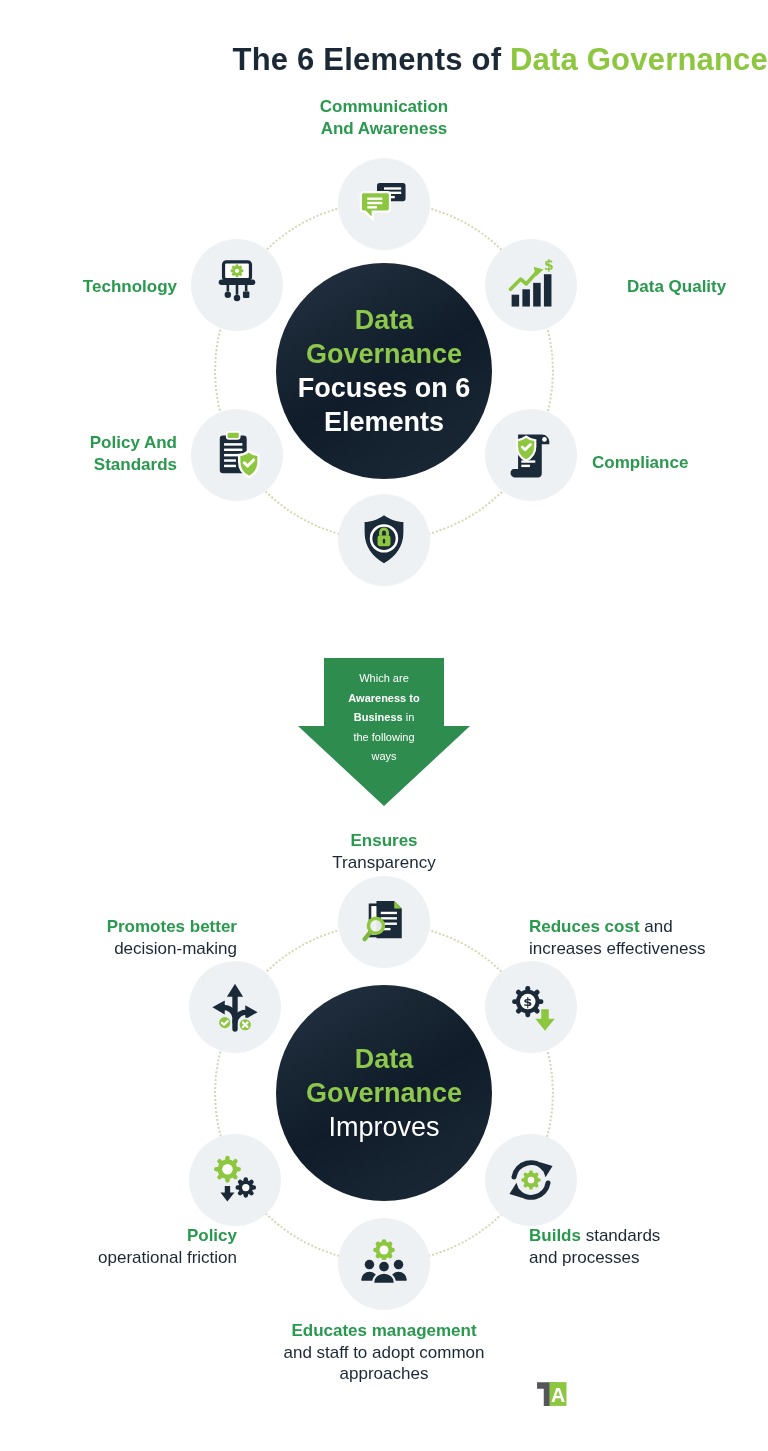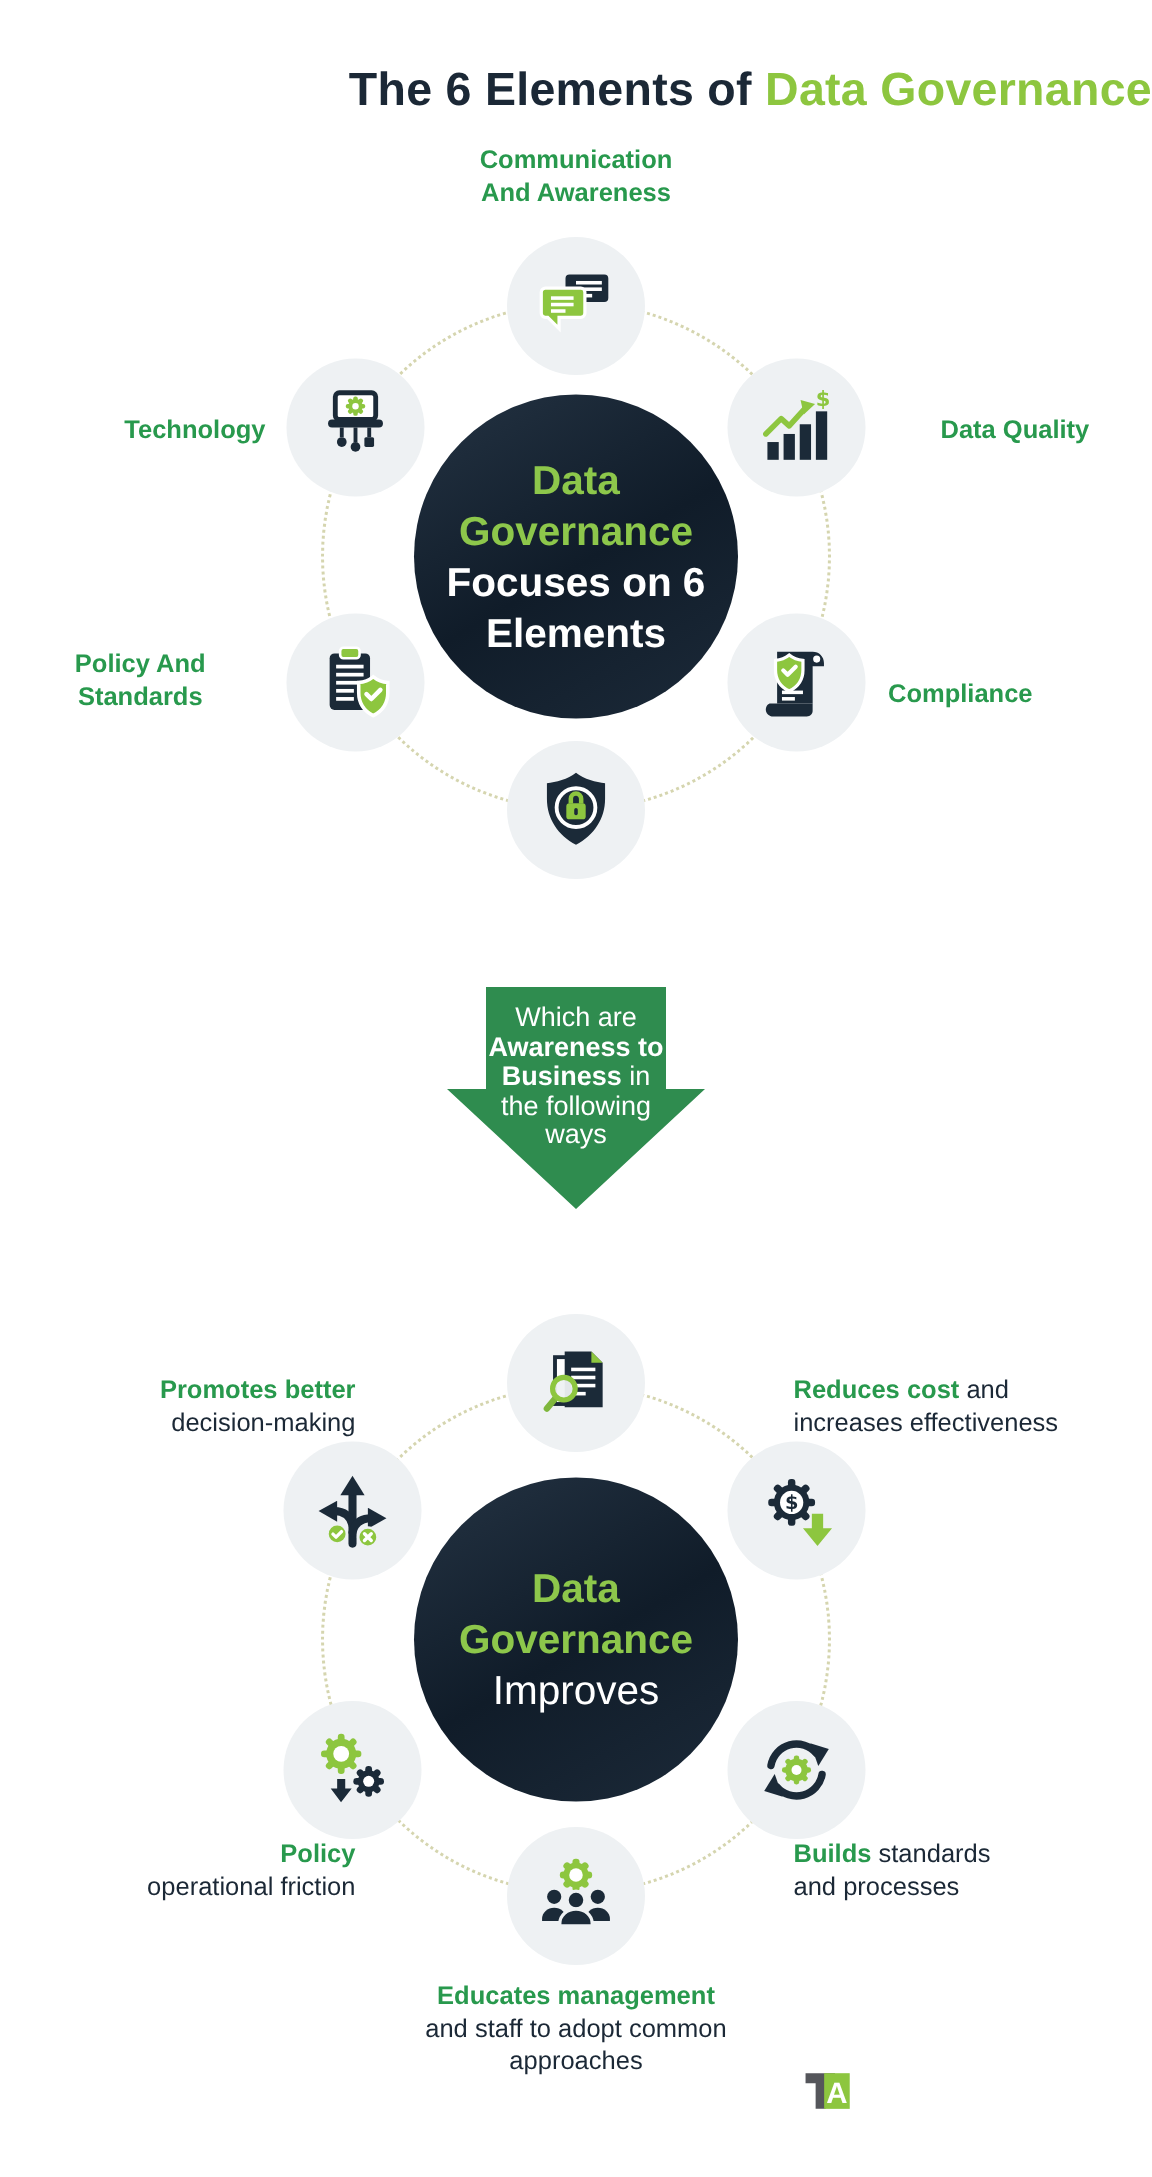--- a/index.html
+++ b/index.html
@@ -24,21 +24,21 @@
   .cc-white.normal{font-weight:normal;}
 
   .lbl{position:absolute;font-size:17px;line-height:21.5px;font-weight:bold;color:#28994D;}
   .lbl .dark{color:#1B2836;font-weight:normal;}
   .t-center{text-align:center;}
   .t-right{text-align:right;}
   .t-left{text-align:left;}
 
   .big-arrow{position:absolute;left:296px;top:658px;}
   .arrow-text{position:absolute;left:300px;top:669px;width:168px;text-align:center;
-              color:#fff;font-size:18px;line-height:19.5px;}
+              color:#fff;font-size:11px;line-height:19.5px;}
   .arrow-text .b{font-weight:bold;}
 
   .logo{position:absolute;left:536px;top:1378px;display:flex;align-items:center;gap:3px;}
   .logo-text{font-size:23.5px;color:#55565B;letter-spacing:-.3px;white-space:nowrap;}
   .logo-text .adv{color:#8DC63F;}
 </style>
 </head>
 <body>
 
 <div id="canvas">
@@ -52,21 +52,21 @@
   <div class="lbl t-center" style="left:234px;top:96px;width:300px;">
     <span>Communication</span><br>
     <span>And Awareness</span>
   </div>
   <div class="lbl t-right" style="left:10px;top:276px;width:167px;">
     <span>Technology</span>
   </div>
   <div class="lbl t-left" style="left:592px;top:276px;width:170px;margin-left:35px;">
     <span>Data Quality</span>
   </div>
-  <div class="lbl t-right" style="left:10px;top:432px;width:167px;text-align:center;">
+  <div class="lbl t-right" style="left:10px;top:432px;width:167px;">
     <span>Policy And</span><br>
     <span>Standards</span>
   </div>
   <div class="lbl t-left" style="left:592px;top:452px;width:170px;">
     <span>Compliance</span>
   </div>
 
   <div class="icon-circle" style="left:338px;top:158px;">
     <svg viewBox="0 0 52 52" width="56" height="56">
       <path fill="#1B2A38" d="M22 6.5h21.5a2.5 2.5 0 0 1 2.5 2.5v12a2.5 2.5 0 0 1-2.5 2.5H31l-5.5 5.5v-5.5h-3.5a2.5 2.5 0 0 1-2.5-2.5V9a2.5 2.5 0 0 1 2.5-2.5z"></path>
@@ -164,20 +164,24 @@
   <div class="arrow-text">
     <span>Which are</span><br>
     <span class="b">Awareness to</span><br>
     <span class="b">Business</span><span> in</span><br>
     <span>the following</span><br>
     <span>ways</span>
   </div>
 
   <div class="ring" style="left:214px;top:923px;"></div>
 
+  <div class="lbl t-center" style="left:234px;top:830px;width:300px;">
+    <span>Ensures</span><br>
+    <span class="dark">Transparency</span>
+  </div>
   <div class="lbl t-right" style="left:0px;top:916px;width:237px;">
     <span>Promotes better</span><br>
     <span class="dark">decision-making</span>
   </div>
   <div class="lbl t-left" style="left:529px;top:916px;width:235px;">
     <span>Reduces cost</span><span class="dark"> and</span><br>
     <span class="dark">increases effectiveness</span>
   </div>
   <div class="lbl t-right" style="left:0px;top:1225px;width:237px;">
     <span>Policy</span><br>

